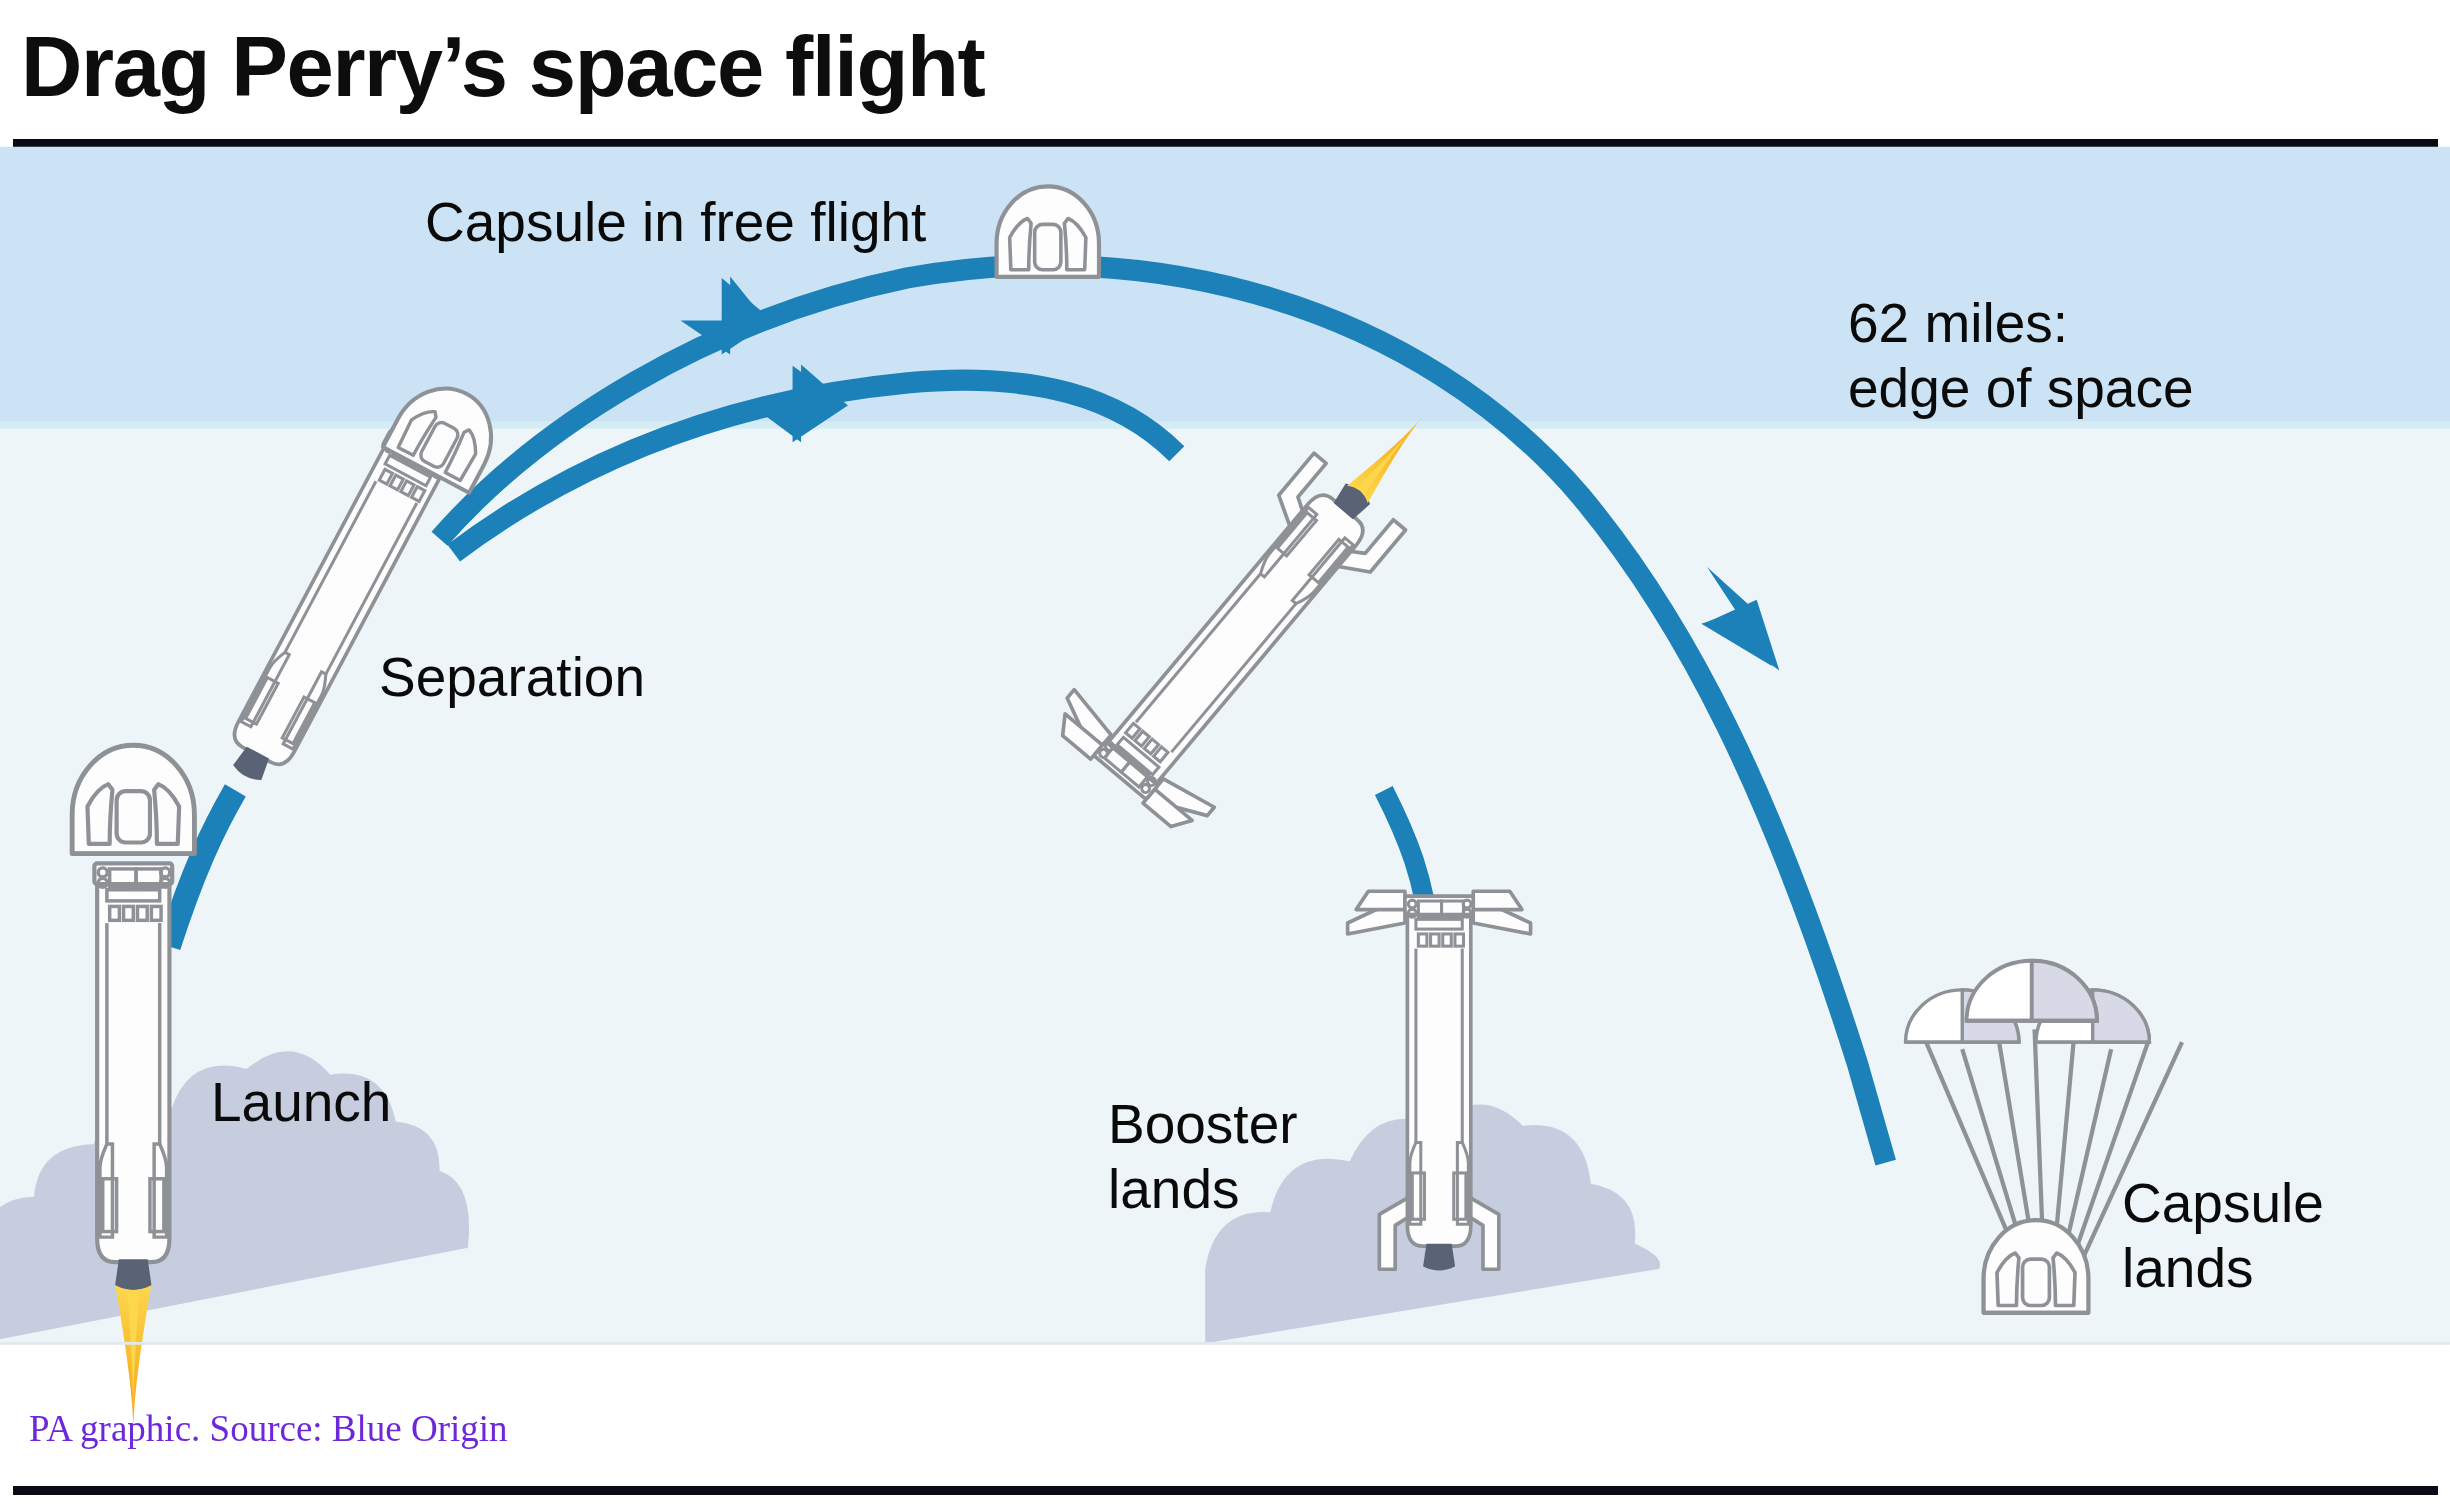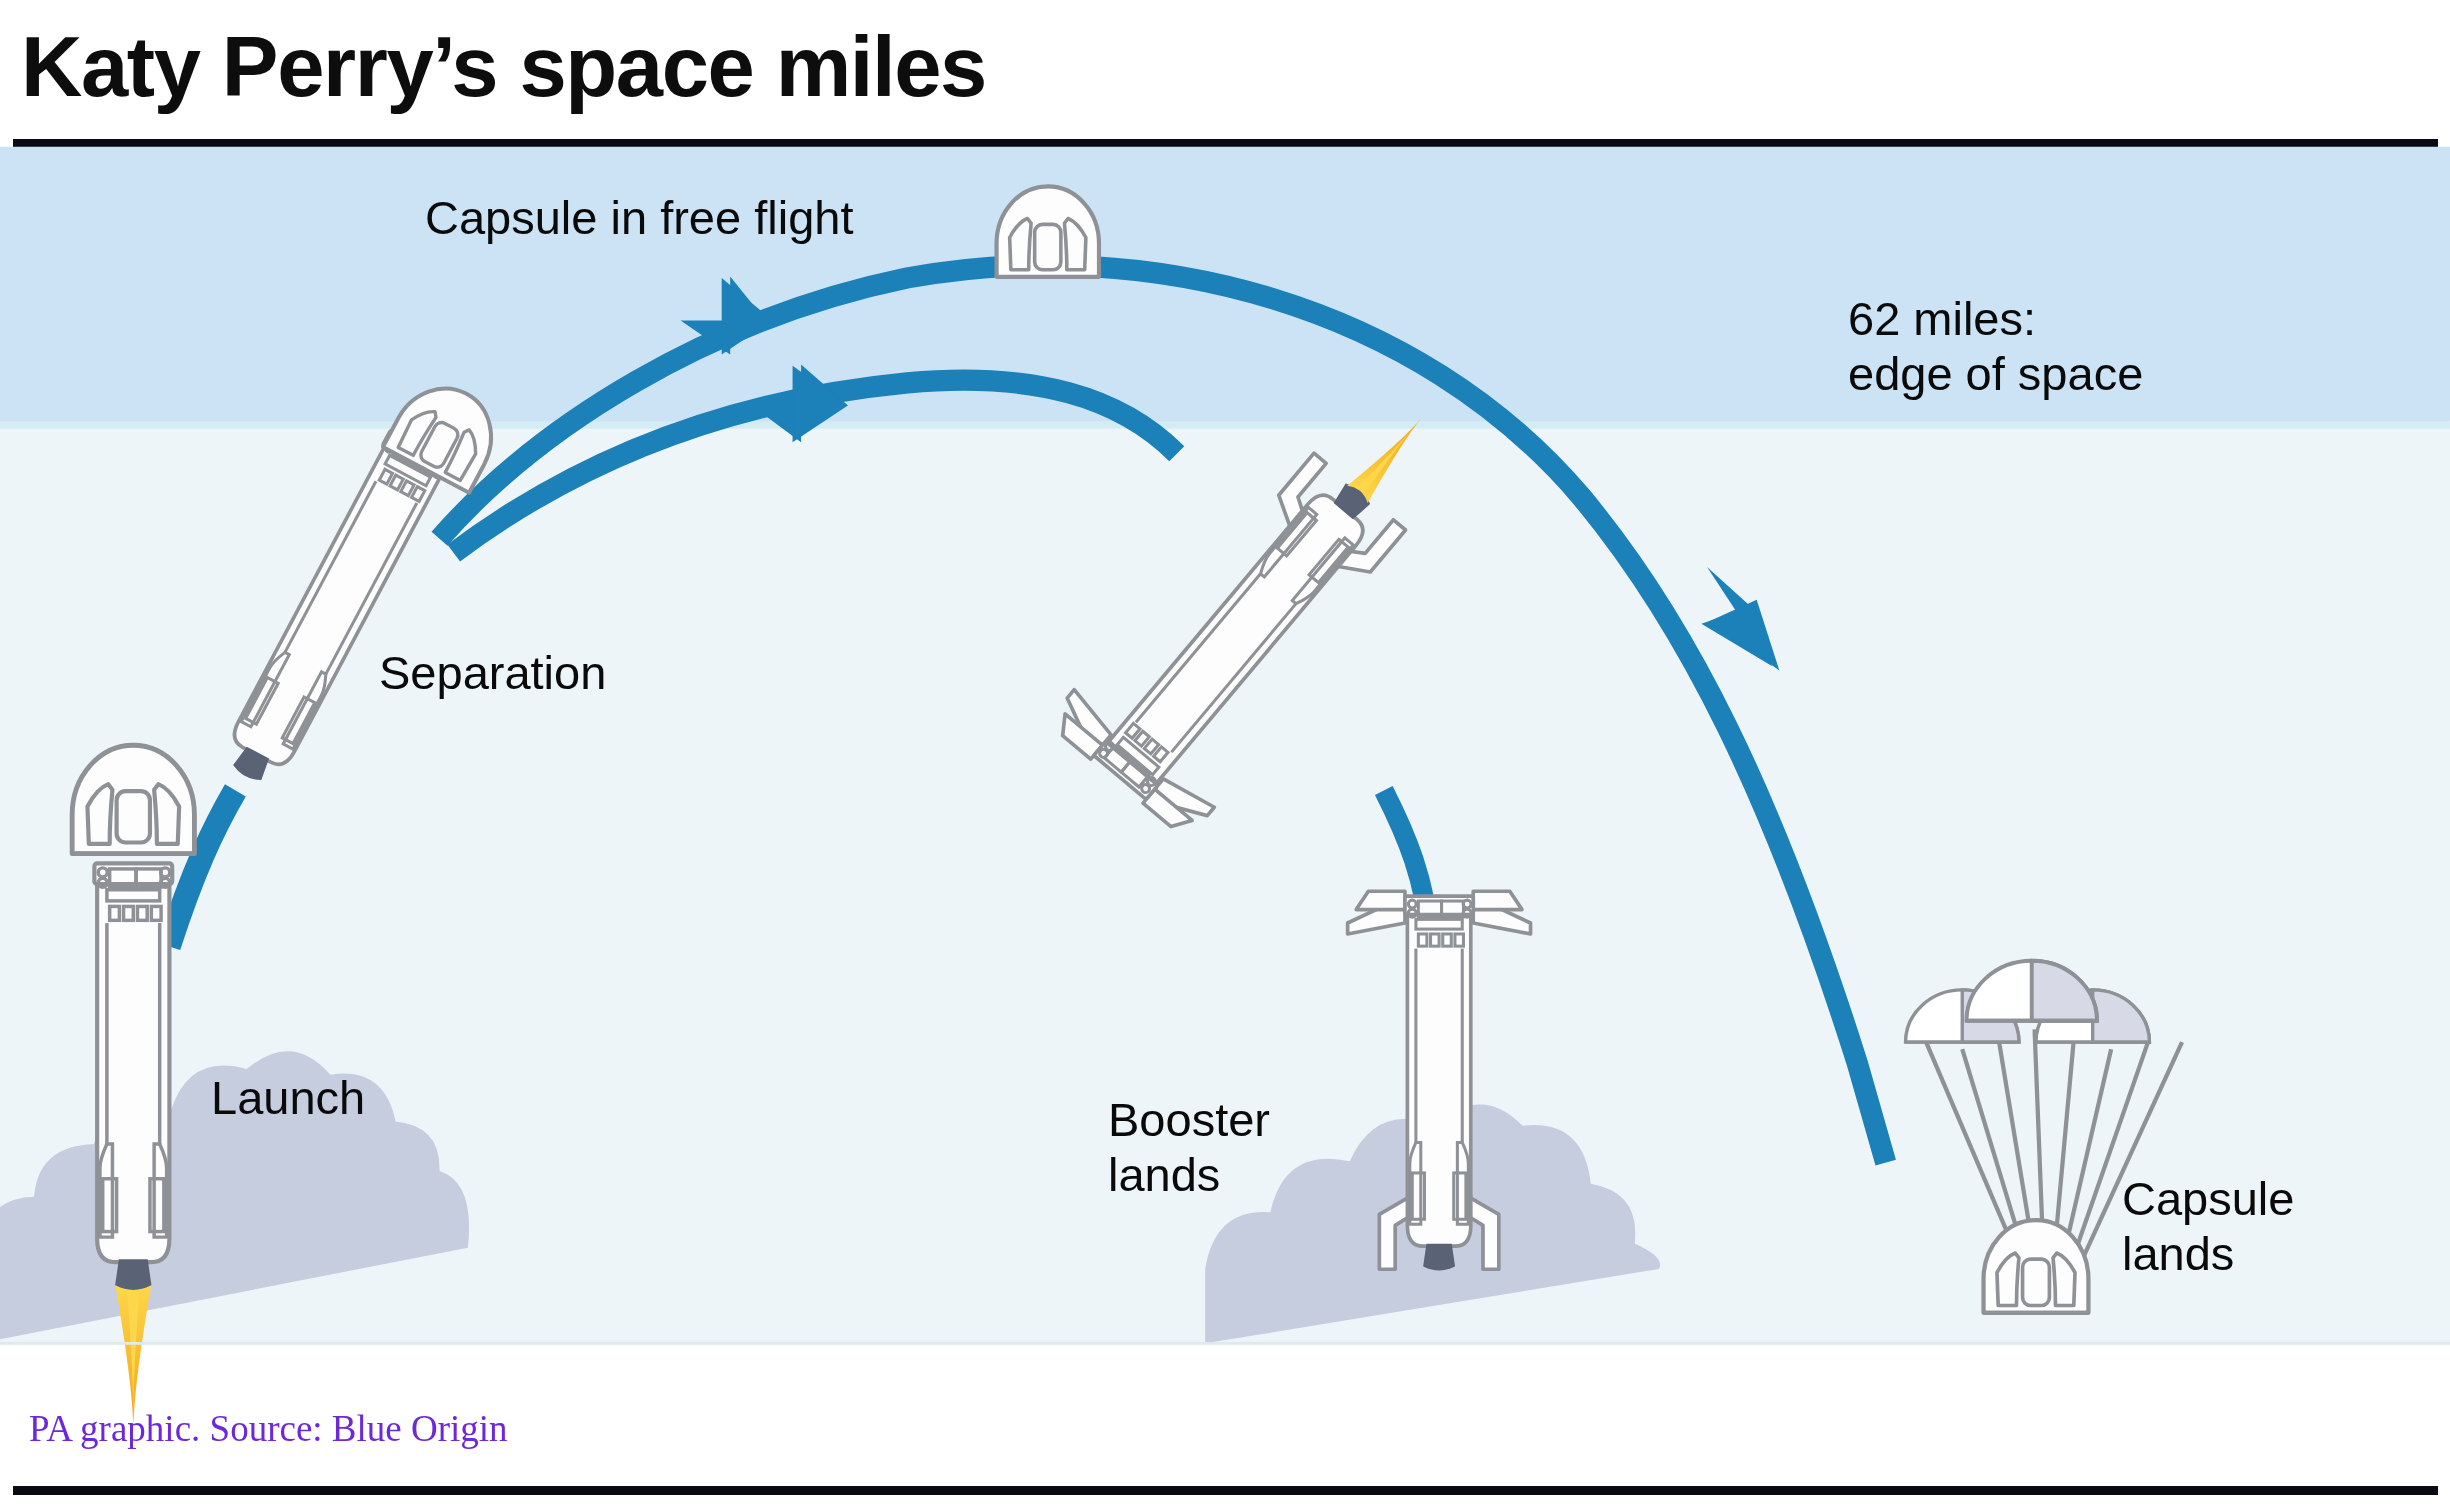--- a/index.html
+++ b/index.html
@@ -30,32 +30,32 @@
   }
   .footer{
     position:absolute;left:29px;top:1407px;
     font-size:37px;color:#6d28d9;white-space:pre;
     font-family:Liberation Serif, serif;
   }
   .lbl{
     position:absolute;
     color:#0a0a0a;
     font-family:"Liberation Sans", sans-serif;
-    font-size:47px;
+    font-size:55px;
     line-height:1.18;
     white-space:pre-line;
   }
   .lbl.right{}
 </style>
 </head>
 <body>
 
 <div id="stage">
 
-  <div class="ttl">Katy Perry’s space miles</div>
+  <div class="ttl">Drag Perry’s space flight</div>
   <div class="rule-black"></div>
 
   <svg id="figure" viewBox="0 0 3456 2123" xmlns="http://www.w3.org/2000/svg">
 
     <defs>
       <linearGradient id="flameGrad" x1="0" y1="0" x2="0" y2="1">
         <stop offset="0%" stop-color="#fdd74b"></stop>
         <stop offset="55%" stop-color="#f8b92c"></stop>
         <stop offset="100%" stop-color="#f5a623"></stop>
       </linearGradient>

